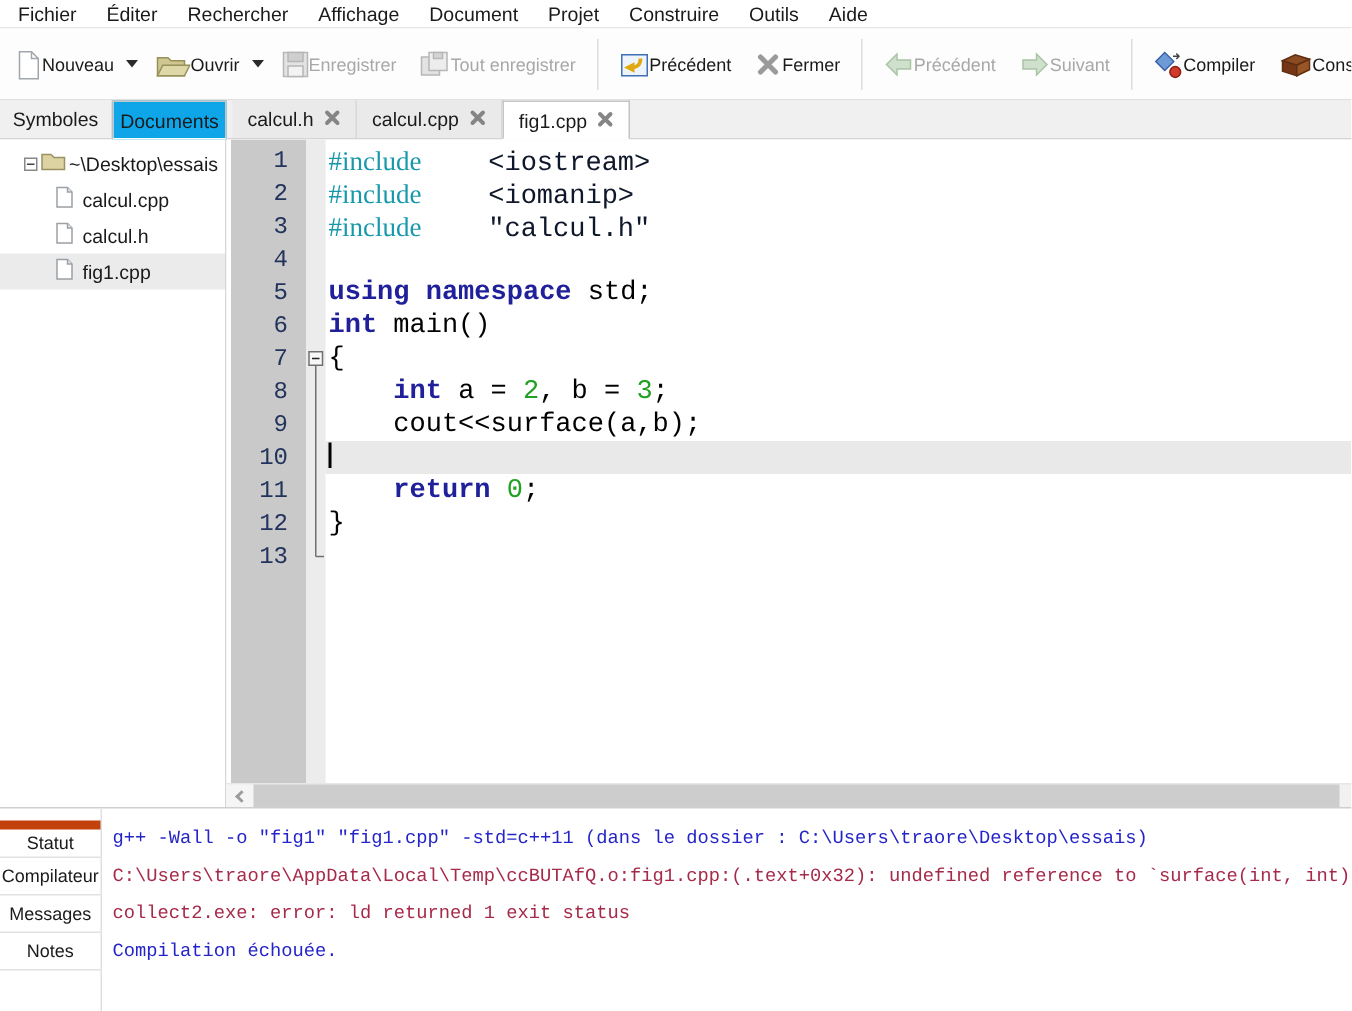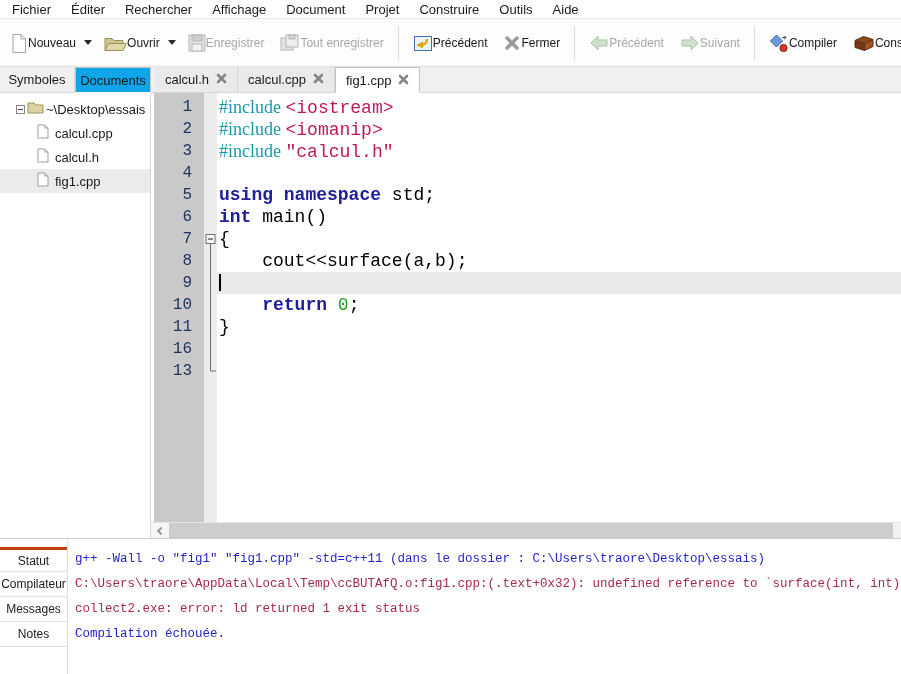--- a/index.html
+++ b/index.html
@@ -55,37 +55,37 @@
             font-family: "Liberation Mono", monospace; font-size: 16px; line-height: 22px;
             color: #22335c; text-align: right; padding: 3px 12px 0 0; }
   .fold { width: 13px; flex: 0 0 13px; background: #ececec; position: relative; }
   .fold svg { position: absolute; top: 0; left: 0; }
   .code { flex: 1; font-family: "Liberation Mono", monospace; font-size: 18px; line-height: 22px;
           padding-top: 3px; min-width: 0; }
   .cl { height: 22px; white-space: pre; padding-left: 2px; }
   .cl.current { background: #e9e9e9; }
   .caret { display: inline-block; width: 2px; height: 17px; background: #000; vertical-align: -3px; }
   .tok-pre { color: #1799ab; font-family: Liberation Serif, serif; }
-  .tok-str { color: #be185d; }
+  .tok-str { color: #0f172a; margin-left: 40px; }
   .tok-kw  { color: #20209a; font-weight: bold; }
   .tok-num { color: #22a022; }
   .tok-txt { color: #000; }
 
   .hscroll { height: 16px; background: #f1f1f1; border-top: 1px solid #e6e6e6; display: flex; align-items: stretch; }
   .sbtn { width: 18px; flex: 0 0 18px; display: flex; align-items: center; justify-content: center; background: #f5f5f5; }
   .chev { width: 6px; height: 6px; border-left: 2px solid #9b9b9b; border-bottom: 2px solid #9b9b9b;
           transform: rotate(45deg); margin-left: 2px; }
   .sthumb { flex: 1; background: #cdcdcd; margin-right: 8px; }
 
   
   .bottom { height: 136px; border-top: 1px solid #cfcfcf; display: flex; background: #fff; }
   .btabs { width: 68px; flex: 0 0 68px; border-right: 1px solid #e0e0e0; padding-top: 8px; }
   .btab { height: 25px; display: flex; align-items: center; justify-content: center;
           font-size: 12px; border-bottom: 1px solid #e2e2e2; cursor: default; }
-  .btab:first-child { border-top: 3px solid #c2410c; }
+  .btab:first-child { border-top: 6px solid #c2410c; }
   .blog { flex: 1; padding: 8px 0 0 7px; font-family: "Liberation Mono", monospace;
           font-size: 12.5px; line-height: 25px; white-space: pre; overflow: hidden; }
   .log-info  { color: #2424c8; }
   .log-error { color: #a62a4a; }
 </style>
 </head>
 <body>
 
 <div class="window">
 
@@ -312,39 +312,40 @@
             <div>2</div>
             <div>3</div>
             <div>4</div>
             <div>5</div>
             <div>6</div>
             <div>7</div>
             <div>8</div>
             <div>9</div>
             <div>10</div>
             <div>11</div>
-            <div>16</div>
+            <div>12</div>
             <div>13</div>
           </div>
         <div class="fold">
           <svg width="13" height="429">
             <rect x="2" y="141.5" width="9" height="9" fill="#f8f8f8" stroke="#707070"></rect>
             <line x1="4" y1="146" x2="9" y2="146" stroke="#202020"></line>
             <line x1="6.5" y1="150.5" x2="6.5" y2="278" stroke="#707070"></line>
             <line x1="6.5" y1="278" x2="12" y2="278" stroke="#707070"></line>
           </svg>
         </div>
         <div class="code">
             <div class="cl"><span class="tok-pre">#include </span><span class="tok-str">&lt;iostream&gt;</span></div>
             <div class="cl"><span class="tok-pre">#include </span><span class="tok-str">&lt;iomanip&gt;</span></div>
             <div class="cl"><span class="tok-pre">#include </span><span class="tok-str">"calcul.h"</span></div>
             <div class="cl"></div>
             <div class="cl"><span class="tok-kw">using namespace</span><span class="tok-txt"> std;</span></div>
             <div class="cl"><span class="tok-kw">int</span><span class="tok-txt"> main()</span></div>
             <div class="cl"><span class="tok-txt">{</span></div>
+            <div class="cl"><span class="tok-txt">    </span><span class="tok-kw">int</span><span class="tok-txt"> a = </span><span class="tok-num">2</span><span class="tok-txt">, b = </span><span class="tok-num">3</span><span class="tok-txt">;</span></div>
             <div class="cl"><span class="tok-txt">    cout&lt;&lt;surface(a,b);</span></div>
             <div class="cl current"><span class="caret"></span></div>
             <div class="cl"><span class="tok-txt">    </span><span class="tok-kw">return</span><span class="tok-txt"> </span><span class="tok-num">0</span><span class="tok-txt">;</span></div>
             <div class="cl"><span class="tok-txt">}</span></div>
             <div class="cl"></div>
           </div>
       </div>
       <div class="hscroll">
         <div class="sbtn">
             <i class="chev"></i>

